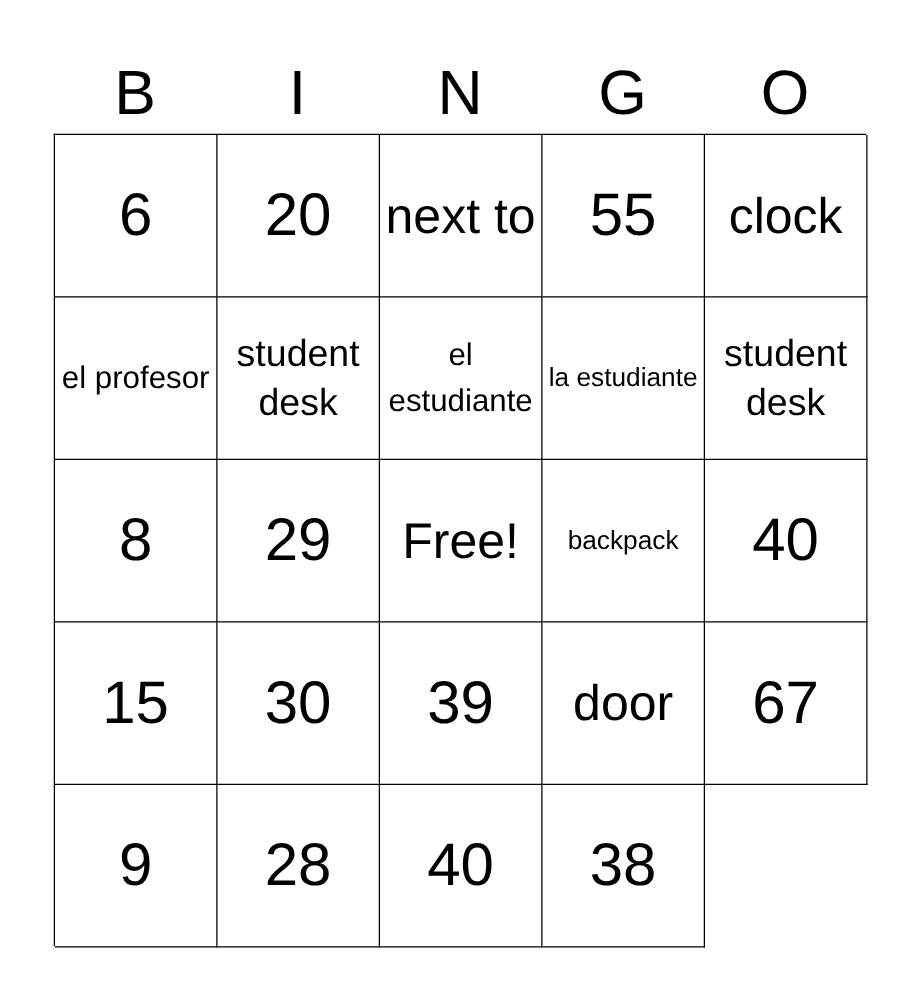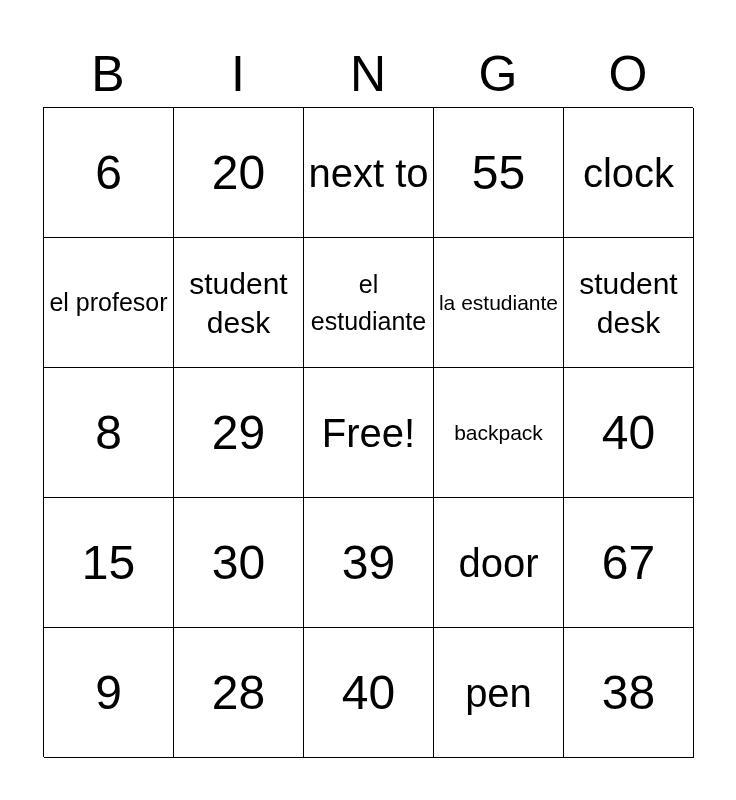--- a/index.html
+++ b/index.html
@@ -51,15 +51,14 @@
 
   <div class="cell s-xl">15</div>
   <div class="cell s-xl">30</div>
   <div class="cell s-xl">39</div>
   <div class="cell s-l">door</div>
   <div class="cell s-xl">67</div>
 
   <div class="cell s-xl">9</div>
   <div class="cell s-xl">28</div>
   <div class="cell s-xl">40</div>
-  <div class="cell s-l">pen</div>
   <div class="cell s-xl">38</div>
 </div>
 
 </body></html>

